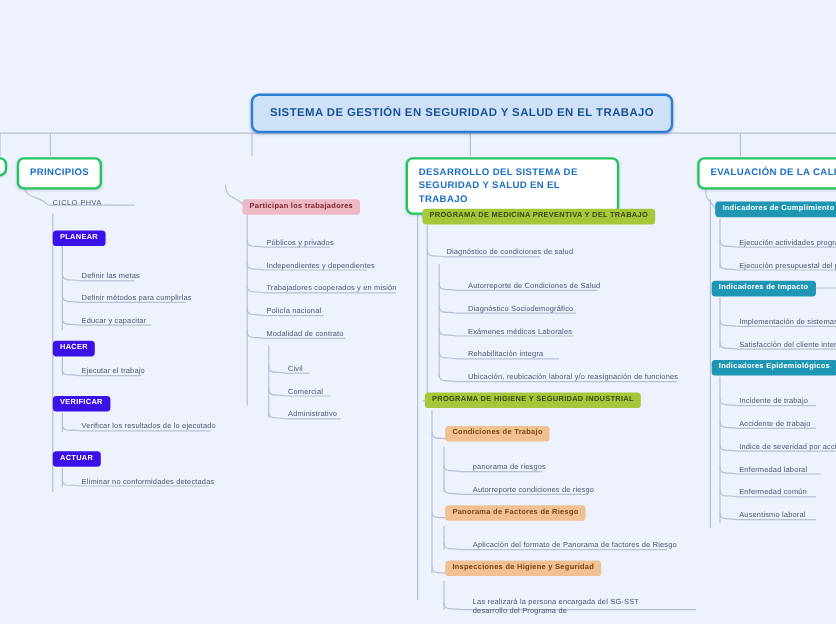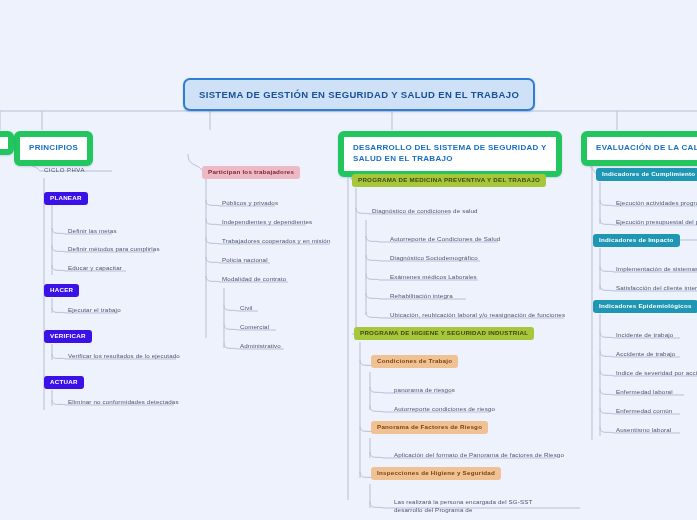--- a/index.html
+++ b/index.html
@@ -42,26 +42,27 @@
   .root-node {
     background: #cfe1f6;
     border: 2px solid #2e7fd4;
     border-radius: 7px;
     color: #18509a;
     font-size: 9.5px;
     font-weight: bold;
     letter-spacing: .35px;
     padding: 9px 14px;
     box-shadow: 0 1px 2px rgba(40,80,140,.25);
+    margin-left: 26px;
   }
 
   
   .l1-node {
     background: #ffffff;
-    border: 6px solid #22c55e;
+    border: 2px solid #22c55e;
     border-radius: 6px;
     color: #1a6fc4;
     font-size: 8px;
     font-weight: bold;
     letter-spacing: .3px;
     padding: 6px 9px;
     line-height: 1.35;
     box-shadow: 0 1px 2px rgba(40,80,140,.18);
   }
   .l1-node.wrap { white-space: normal; }
@@ -234,21 +235,21 @@
       <path d="M600 427 C600 435, 608 431, 614 433"></path>
       <path d="M614 433 L680 433"></path>
     </g>
   </svg>
 
   <div class="node root-node" style="left:183px; top:78px;">SISTEMA DE GESTIÓN EN SEGURIDAD Y    SALUD EN EL TRABAJO</div>
 
   <div class="node l1-node" style="left:14px; top:131px;">PRINCIPIOS</div>
 
 
-  <div class="node l1-node wrap" style="left:338px; top:131px; width:224px;">DESARROLLO DEL SISTEMA DE SEGURIDAD Y SALUD EN EL TRABAJO</div>
+  <div class="node l1-node wrap" style="left:338px; top:131px; width:178px;">DESARROLLO DEL SISTEMA DE SEGURIDAD Y SALUD EN EL TRABAJO</div>
 
   <div class="node l1-node" style="left:581px; top:131px;">EVALUACIÓN DE LA CALIDAD</div>
 
   <div class="node l1-node" style="left:-16px; top:131px; width:20px;"></div>
 
   <div class="node leaf cap" style="left:42px; top:165px;">CICLO PHVA</div>
 
   <div class="node badge badge-indigo" style="left:44px; top:192px;">PLANEAR</div>
 
   <div class="node leaf" style="left:66px; top:226px;">Definir las metas</div>

